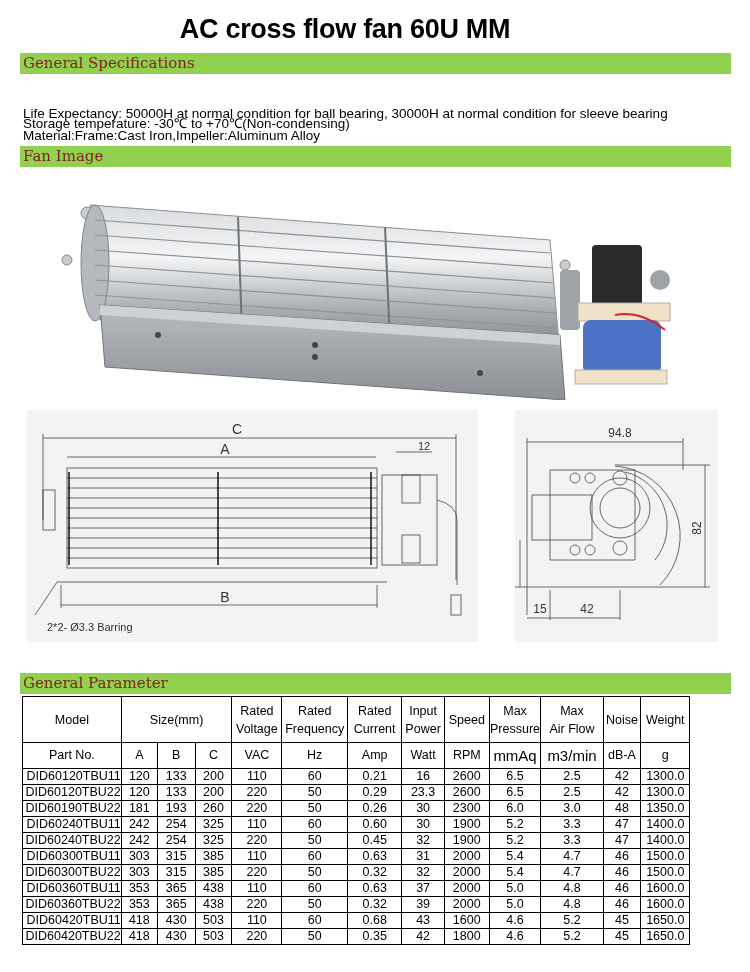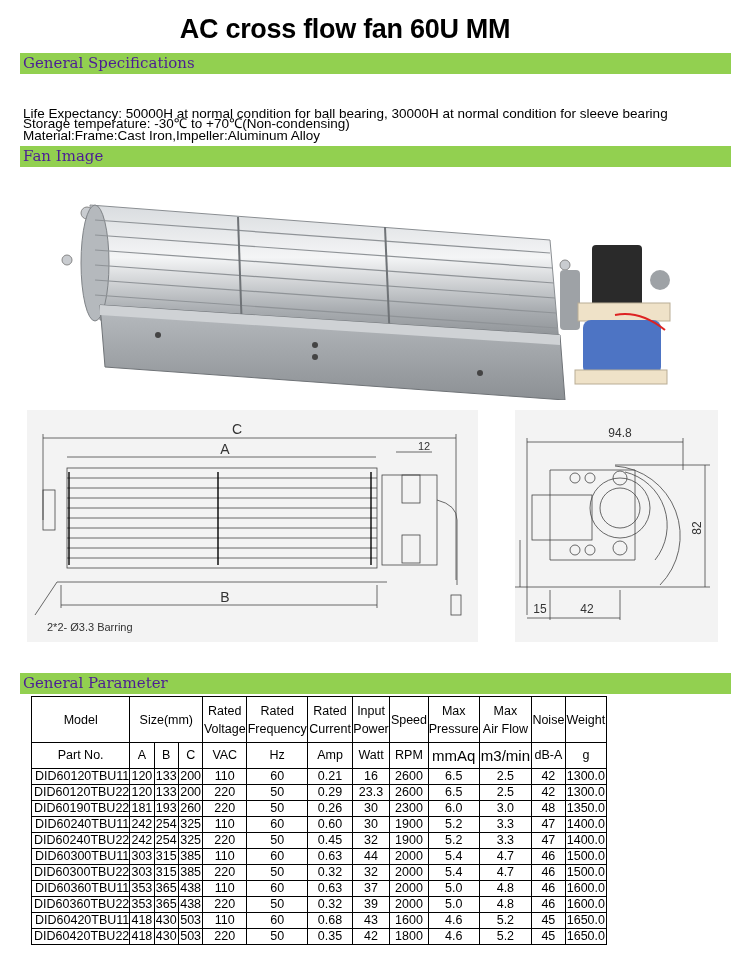--- a/index.html
+++ b/index.html
@@ -1,23 +1,23 @@
 <!DOCTYPE html>
 <html><head>
 <meta charset="utf-8">
 <style>
   * { box-sizing: border-box; margin: 0; padding: 0; }
   body { width: 750px; height: 972px; background: #ffffff; font-family: "Liberation Sans", sans-serif; color: #000; position: relative; overflow: hidden; }
   .title { position: absolute; left: 0; top: 14px; width: 690px; text-align: center; font-size: 27px; font-weight: bold; letter-spacing: -0.3px; }
-  .section-bar { position: absolute; left: 20px; width: 711px; height: 21px; background: #92d050; font-family: "DejaVu Serif", "Liberation Serif", serif; font-size: 15px; line-height: 21px; padding-left: 3px; color: #4c1d95; }
+  .section-bar { position: absolute; left: 20px; width: 711px; height: 21px; background: #92d050; font-family: "DejaVu Serif", "Liberation Serif", serif; font-size: 15px; line-height: 21px; padding-left: 3px; color: #7f1d1d; }
   .spec-line { position: absolute; left: 23px; font-size: 13.5px; line-height: 18px; white-space: nowrap; }
   .fan-photo { position: absolute; left: 60px; top: 185px; width: 640px; height: 215px; }
   .drawing-panel { position: absolute; top: 410px; height: 232px; background: #f3f3f3; }
   .drawing-text { font-family: "Liberation Sans", sans-serif; fill: #333; }
-  table.params { position: absolute; left: 31px; top: 696px; width: 576px; border-collapse: collapse; font-size: 12.5px; }
+  table.params { position: absolute; left: 22px; top: 696px; width: 668px; border-collapse: collapse; font-size: 12.5px; }
   table.params td { border: 1px solid #000; text-align: center; padding: 0; line-height: 15px; }
   table.params tr.h1 td { height: 46px; line-height: 18px; }
   table.params tr.h2 td { height: 26px; }
   table.params tr.row td { height: 16px; }
   table.params td.part { text-align: right; padding-left: 2px; }
   .small { font-size: 15px; }
 </style>
 </head>
 <body>
 
@@ -275,21 +275,21 @@
         <td>1400.0</td>
       </tr>
       <tr class="row">
         <td class="part">DID60300TBU11</td>
         <td>303</td>
         <td>315</td>
         <td>385</td>
         <td>110</td>
         <td>60</td>
         <td>0.63</td>
-        <td>44</td>
+        <td>31</td>
         <td>2000</td>
         <td>5.4</td>
         <td>4.7</td>
         <td>46</td>
         <td>1500.0</td>
       </tr>
       <tr class="row">
         <td class="part">DID60300TBU22</td>
         <td>303</td>
         <td>315</td>

